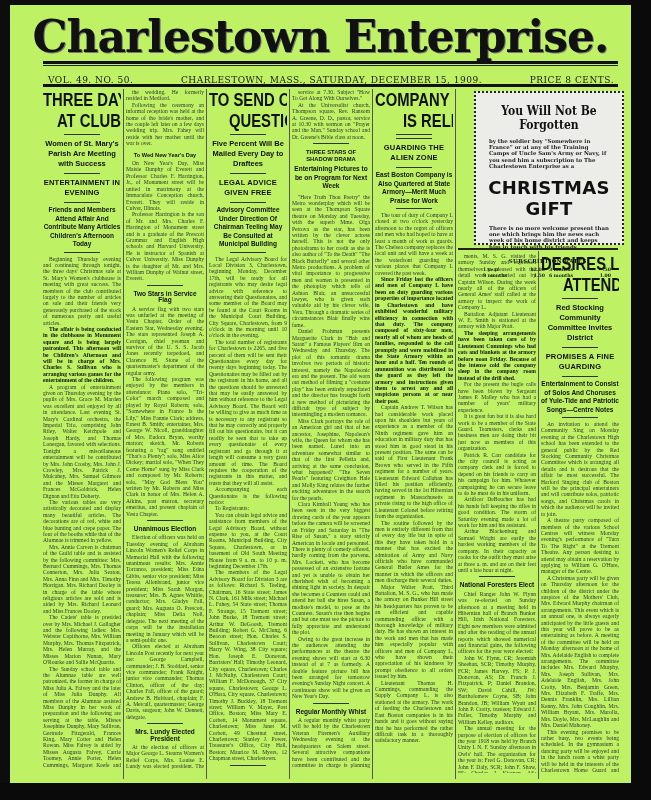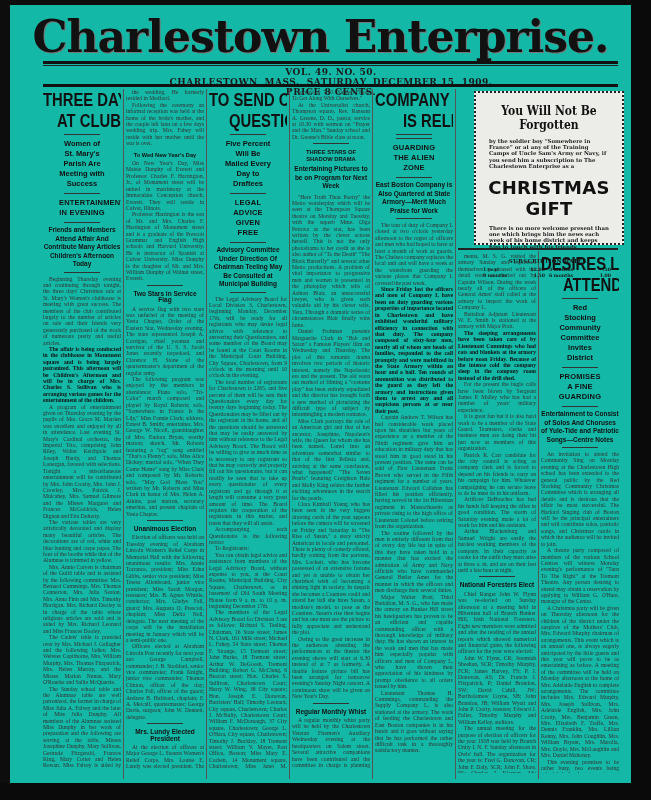--- a/index.html
+++ b/index.html
@@ -3,51 +3,51 @@
 <meta charset="utf-8">
 <style>
   html, body { margin:0; padding:0; }
   body {
     width:651px; height:800px; overflow:hidden; position:relative;
     background:#0d0d0d;
     font-family:"DejaVu Serif", serif;
   }
   .page {
     position:absolute; left:10px; top:5px; width:621px; height:778px;
-    background:#14b8a6; color:#1a1a1a; overflow:hidden;
+    background:#bef264; color:#1a1a1a; overflow:hidden;
   }
   .edge-right { position:absolute; right:0; top:0; width:20px; height:800px; background:#0a0a0a; }
   .bottom-band { position:absolute; left:0; bottom:0; width:651px; height:17px; background:#0a0a0a; }
   .masthead {
     position:absolute; left:0; top:6px; width:621px; height:48px;
     text-align:center; font-family:"DejaVu Serif", serif; font-weight:bold;
     font-size:44px; letter-spacing:-1px; color:#111;
     text-shadow:1px 1px 0 #777;
   }
   .rule-thick { position:absolute; left:33px; width:575px; height:3px; background:#111; }
   .rule-thin { position:absolute; left:33px; width:575px; height:1px; background:#222; }
   .dateline {
-    position:absolute; left:38px; top:62px; width:566px; height:14px;
-    font-family:"DejaVu Serif", serif; font-size:9px; font-weight:bold; letter-spacing:0.5px;
-    display:flex; justify-content:space-between; align-items:center;flex-direction:column;
+    position:absolute; left:38px; top:68px; width:566px; height:14px;
+    font-family:"DejaVu Serif", serif; font-size:9px; font-weight:normal; letter-spacing:0.5px;
+    display:flex; justify-content:space-between; align-items:center;
   }
   .col {
     position:absolute; top:84px; height:680px; overflow:hidden;
     font-family:"Liberation Serif", serif; font-size:5.6px; line-height:6.4px; text-align:justify;
     color:#333;
   }
   .colrule { position:absolute; top:84px; width:1px; height:690px; background:#555; }
   .hl-big {
     font-family:"Liberation Sans", sans-serif; font-weight:bold; font-stretch:condensed;
     font-size:19px; line-height:21px; color:#111; transform:scaleX(0.78); transform-origin:left;
     white-space:nowrap;
   }
   .deck {
     font-family:"Liberation Sans", sans-serif; font-weight:bold; font-size:7.5px; line-height:10px;
-    text-align:center; color:#111; margin:4px 16px;
+    text-align:center; color:#111; margin:4px 0;
   }
   .deck.caps { font-size:7.5px; letter-spacing:0.2px; }
   .sub {
     font-family:"Liberation Sans", sans-serif; font-weight:bold; font-size:6.5px; line-height:8.5px;
     text-align:center; color:#111; margin:3px 0;
   }
   .shortrule { width:36px; height:1px; background:#333; margin:3px auto; }
   .sect-head {
     font-family:"Liberation Sans", sans-serif; font-weight:bold; font-size:6.5px;
     text-align:center; color:#111; margin:5px 0 2px;

